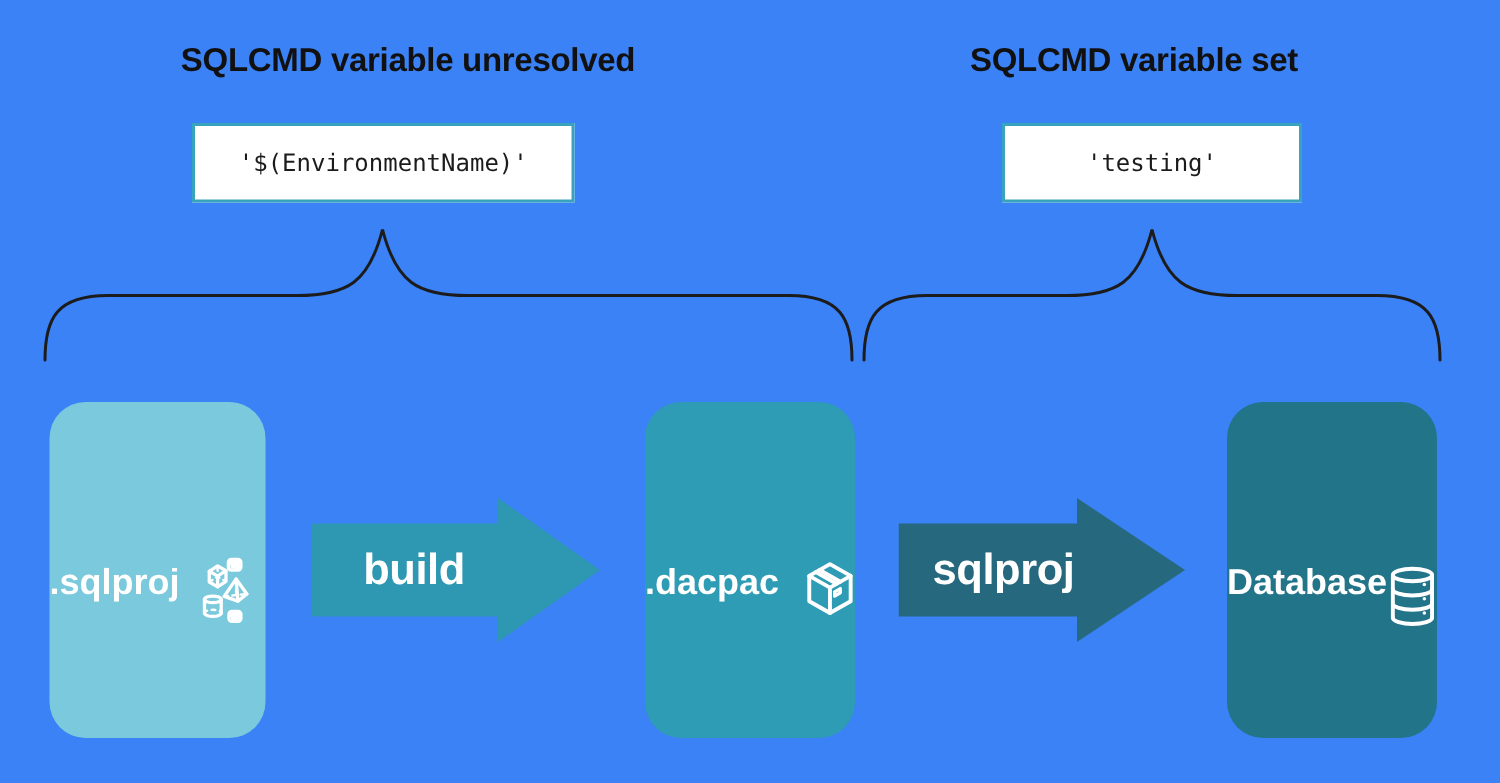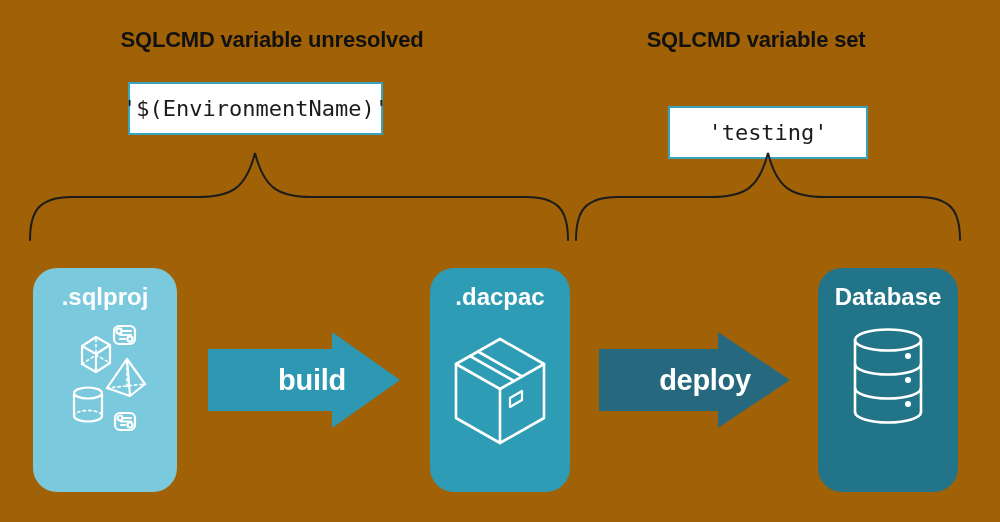--- a/index.html
+++ b/index.html
@@ -1,43 +1,43 @@
 <!DOCTYPE html>
 <html><head>
 <meta charset="utf-8">
 <style>
   html,body{margin:0;padding:0;background:#fff;}
-  .canvas{position:relative;width:1000px;height:522px;background:#a16207;overflow:hidden;
+  .canvas{position:relative;width:1000px;height:522px;background:#3b82f6;overflow:hidden;
           font-family:"Liberation Sans",sans-serif;}
   .heading{position:absolute;top:27px;width:400px;text-align:center;
            font-size:22px;font-weight:700;color:#111;letter-spacing:-0.2px;}
   .heading.left{left:72px;}
   .heading.right{left:556px;}
   .codebox{position:absolute;top:82px;height:53px;border:2px solid #38a3bc;background:#fff;
            display:flex;align-items:center;justify-content:center;box-sizing:border-box;}
   .codebox.left{left:128px;width:255px;}
-  .codebox.right{left:668px;width:200px;margin-top:24px;}
-  .codebox code{font-family:"DejaVu Sans Mono",monospace;font-size:22px;color:#1b1b1b;}
+  .codebox.right{left:668px;width:200px;}
+  .codebox code{font-family:"DejaVu Sans Mono",monospace;font-size:16px;color:#1b1b1b;}
   .braces{position:absolute;left:0;top:0;pointer-events:none;}
   .braces path{fill:none;stroke:#1c1c1c;stroke-width:2;stroke-linecap:round;}
   .card{position:absolute;top:268px;height:224px;border-radius:24px;color:#fff;
-        display:flex;flex-direction:column;align-items:center;padding-top:17px;box-sizing:border-box;}
+        display:flex;align-items:center;padding-top:17px;box-sizing:border-box;}
   .card-title{font-size:24px;font-weight:700;line-height:24px;}
   .card.sqlproj{left:33px;width:144px;background:#7ac9dc;}
   .card.dacpac{left:430px;width:140px;background:#2e9cb4;gap:18px;}
   .card.database{left:818px;width:140px;background:#227489;align-items:center;}
   .icon-svg{display:block;}
   .icon-svg *{vector-effect:non-scaling-stroke;}
   .wire{fill:none;stroke:#fff;stroke-width:2.2;stroke-linejoin:round;stroke-linecap:round;}
   .wire.thick{stroke-width:2.6;}
   .wire.dash{stroke-width:1.6;stroke-dasharray:2.5,3;}
   .dot{fill:#fff;stroke:none;}
   .arrow{position:absolute;top:332px;}
   .arrow-label{position:absolute;top:332px;height:96px;display:flex;align-items:center;
-               justify-content:center;color:#fff;font-weight:700;font-size:29px;letter-spacing:-0.3px;padding-left:36px;}
+               justify-content:center;color:#fff;font-weight:700;font-size:29px;letter-spacing:-0.3px;}
   .arrow-label.build{left:208px;width:136px;}
   .arrow-label.deploy{left:599px;width:140px;}
 </style>
 </head>
 <body>
 
 <div class="canvas">
 
   <div class="heading left">SQLCMD variable unresolved</div>
   <div class="heading right">SQLCMD variable set</div>
@@ -117,21 +117,21 @@
       <line class="wire thick" x1="52" y1="54" x2="52" y2="108"></line>
       <line class="wire thick" x1="30" y1="16.5" x2="74" y2="41.5"></line>
       <line class="wire thick" x1="22" y1="21" x2="66" y2="46"></line>
       <polygon class="wire" points="62,63 74,56 74,65 62,72"></polygon>
     </svg>
   </div>
 
   <svg class="arrow" style="left:599px;" width="191" height="96" viewBox="0 0 191 96">
     <polygon points="0,17 119,17 119,0 191,48 119,96 119,79 0,79" fill="#26697e"></polygon>
   </svg>
-  <div class="arrow-label deploy">deploy</div>
+  <div class="arrow-label deploy">sqlproj</div>
 
   <div class="card database">
     <div class="card-title">Database</div>
     <svg class="icon-svg" width="84" height="100" viewBox="0 0 84 100" style="margin-top:18px;">
       <ellipse class="wire thick" cx="42" cy="13" rx="33" ry="10.5"></ellipse>
       <line class="wire thick" x1="9" y1="13" x2="9" y2="85"></line>
       <line class="wire thick" x1="75" y1="13" x2="75" y2="85"></line>
       <path class="wire thick" d="M9 85 A33 10.5 0 0 0 75 85"></path>
       <path class="wire thick" d="M9 37 A33 10.5 0 0 0 75 37"></path>
       <path class="wire thick" d="M9 61 A33 10.5 0 0 0 75 61"></path>

